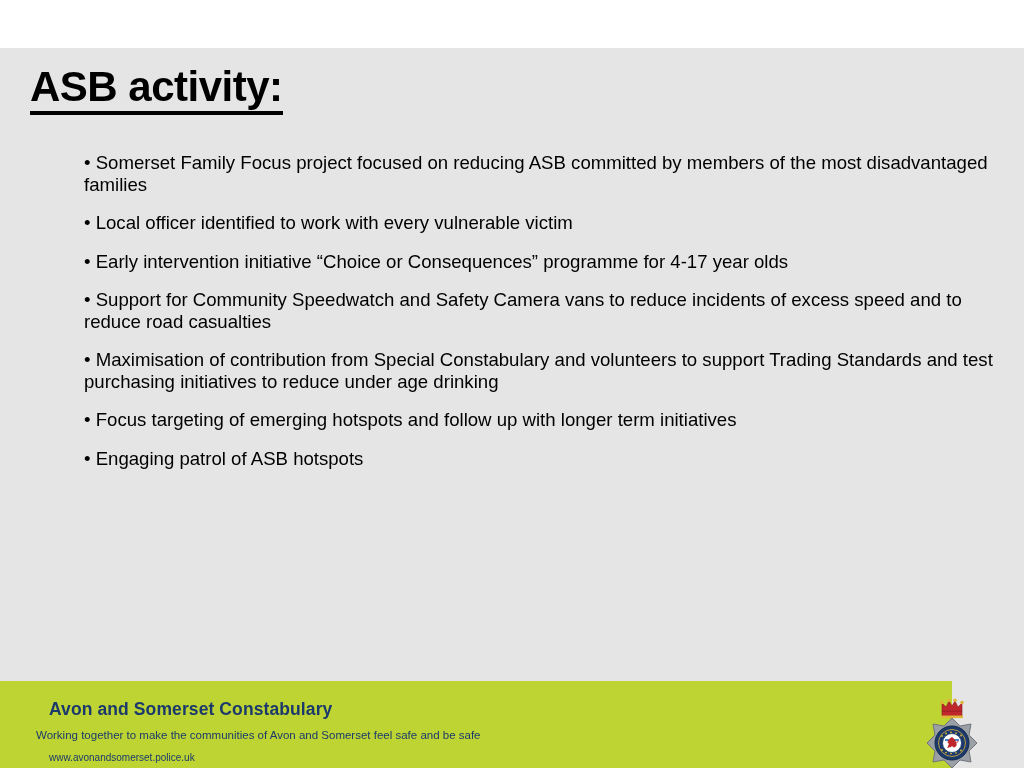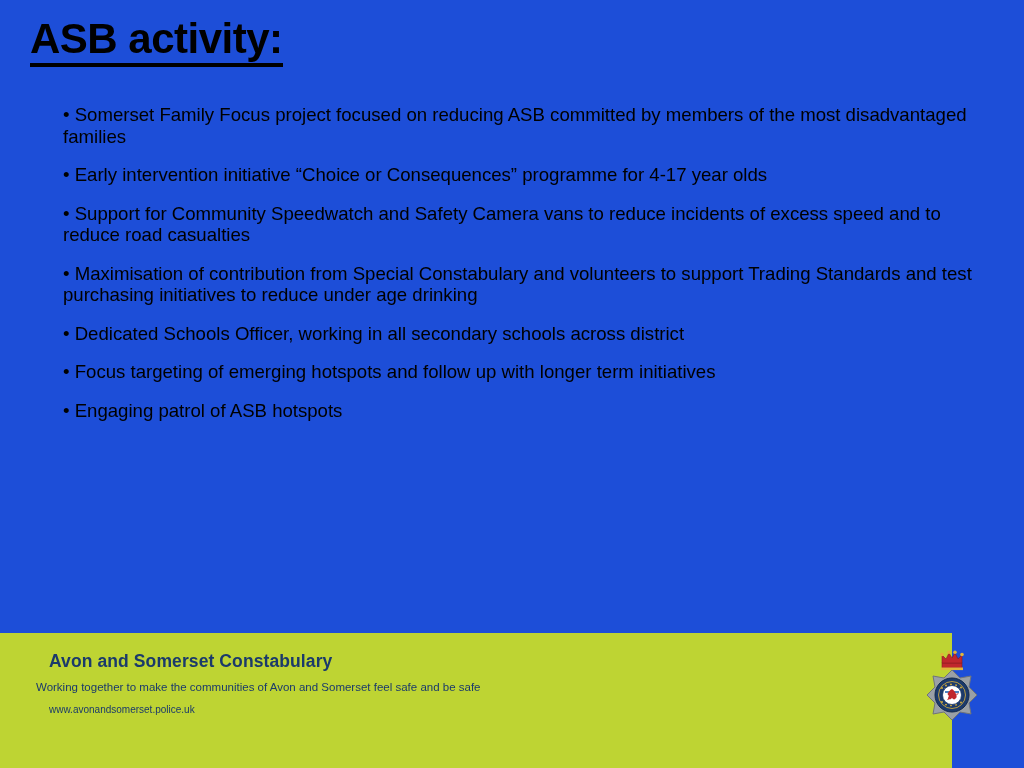--- a/index.html
+++ b/index.html
@@ -13,21 +13,22 @@
     position: relative;
     overflow: hidden;
     font-family: "Liberation Sans", sans-serif;
     color: #000000;
   }
 
   
   .slide {
     position: absolute;
     inset: 0;
-    background: #1d4ed8;
+    background: #e5e5e5;
+    margin-top: 48px;
   }
 
   
   .slide-title {
     position: absolute;
     left: 30px;
     top: 17px;
     font-size: 42px;
     font-weight: bold;
     letter-spacing: -0.5px;
@@ -35,21 +36,21 @@
     color: #000000;
     border-bottom: 4px solid #000000;
     padding-bottom: 2px;
     display: inline-block;
     white-space: nowrap;
   }
 
   
   .body-list {
     position: absolute;
-    left: 63px;
+    left: 84px;
     top: 104px;
     width: 925px;
   }
   .bullet {
     position: relative;
     font-size: 18.6px;
     line-height: 21.5px;
     color: #000000;
     margin-bottom: 17px;
     text-indent: 0;
@@ -113,41 +114,41 @@
 
   <div class="slide-title">ASB activity:</div>
 
   <div class="body-list">
 
     <div class="bullet">
       <span class="dot">•</span>
       <span class="btext">Somerset Family Focus project focused on reducing ASB committed by members of the most disadvantaged families</span>
     </div>
 
+    <div class="bullet">
+      <span class="dot">•</span>
+      <span class="btext">Local officer identified to work with every vulnerable victim</span>
+    </div>
 
     <div class="bullet">
       <span class="dot">•</span>
       <span class="btext">Early intervention initiative “Choice or Consequences” programme for 4-17 year olds</span>
     </div>
 
 
     <div class="bullet">
       <span class="dot">•</span>
       <span class="btext">Support for Community Speedwatch and Safety Camera vans to reduce incidents of excess speed and to reduce road casualties</span>
     </div>
 
     <div class="bullet">
       <span class="dot">•</span>
       <span class="btext">Maximisation of contribution from Special Constabulary and volunteers to support Trading Standards and test purchasing initiatives to reduce under age drinking</span>
     </div>
 
-    <div class="bullet">
-      <span class="dot">•</span>
-      <span class="btext">Dedicated Schools Officer, working in all secondary schools across district</span>
-    </div>
 
     <div class="bullet">
       <span class="dot">•</span>
       <span class="btext">Focus targeting of emerging hotspots and follow up with longer term initiatives</span>
     </div>
 
     <div class="bullet">
       <span class="dot">•</span>
       <span class="btext">Engaging patrol of ASB hotspots</span>
     </div>

